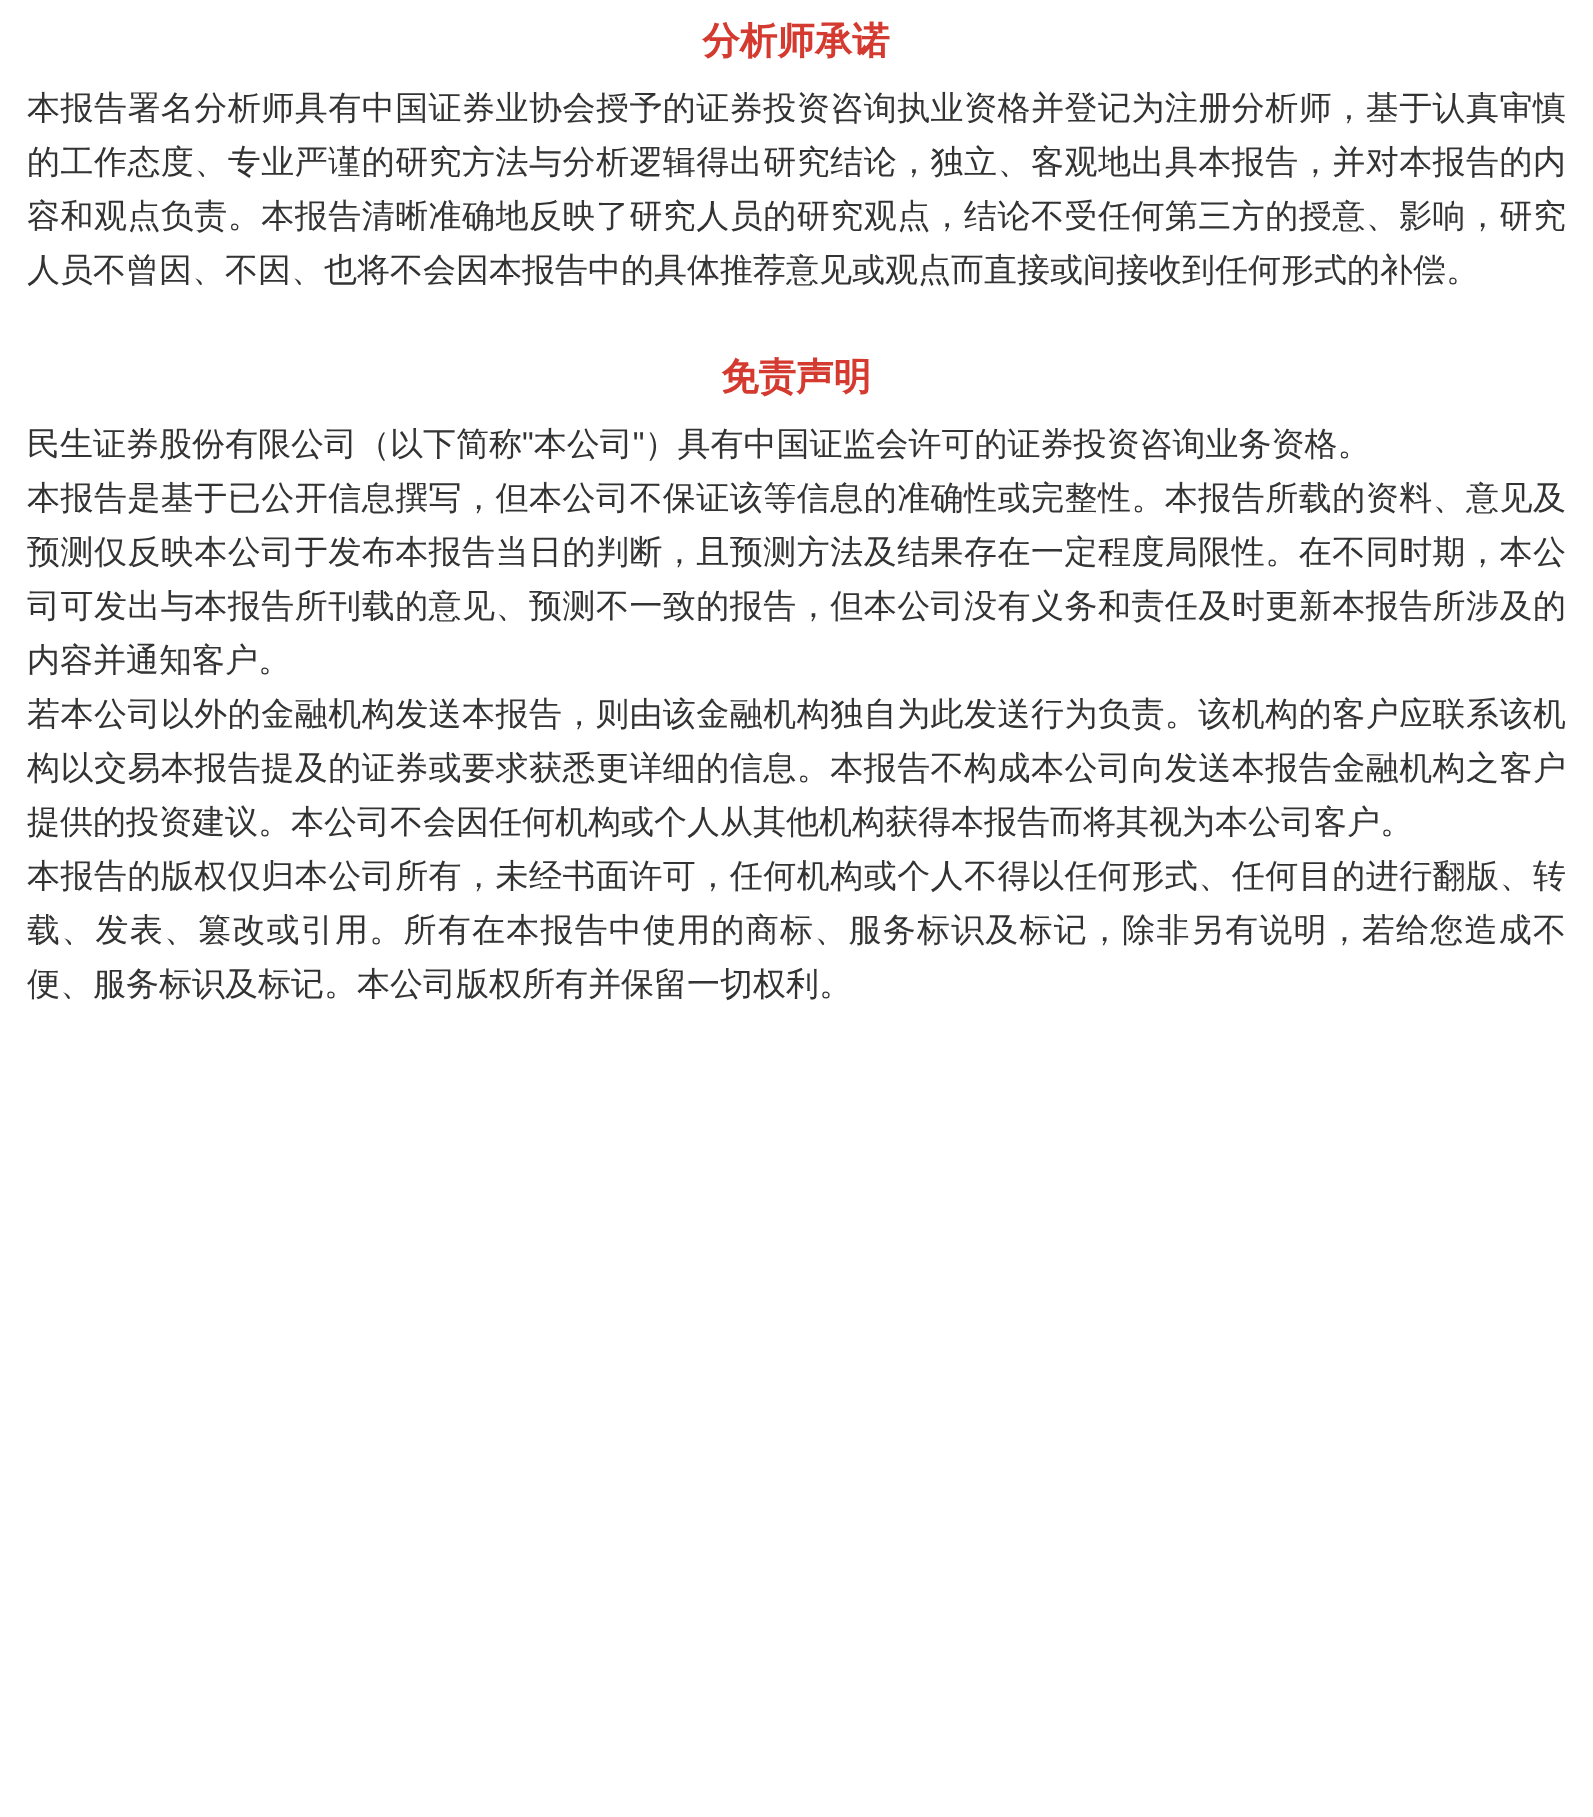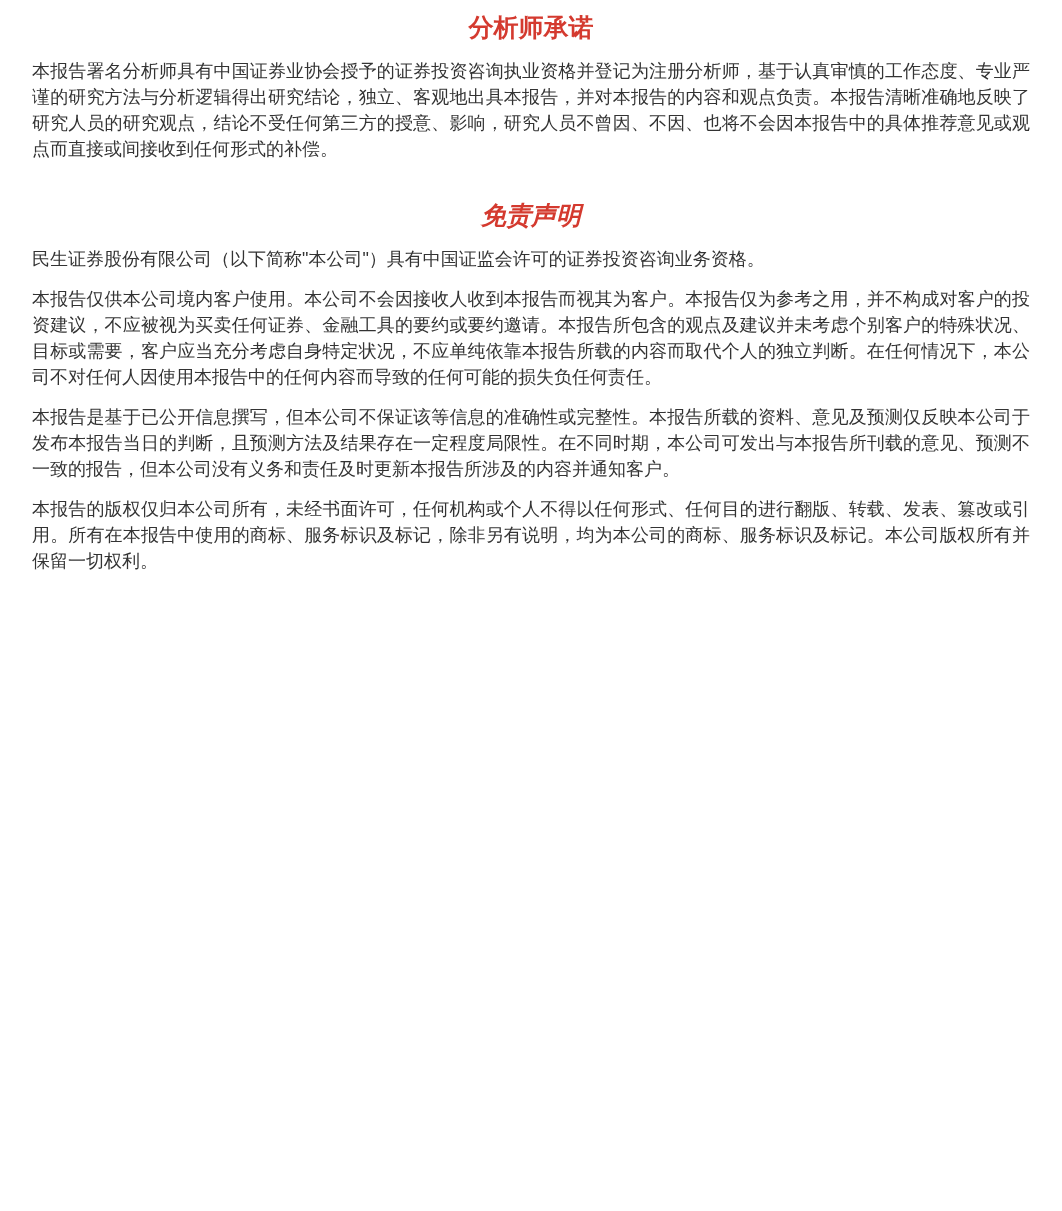--- a/index.html
+++ b/index.html
@@ -20,39 +20,38 @@
     font-weight: bold;
     text-align: center;
     color: var(--heading-color, #d43a2f);
     margin: 33px 0 10px 0;
   }
   .section-heading.first {
     margin-top: 0;
   }
   .section-heading.gap-large {
     margin-top: 36px;
-    font-style: italic;
   }
   .para {
-    font-size: 18px;
-    line-height: 26px;
-    margin: 14px;
+    font-size: 22px;
+    line-height: 36px;
+    margin: 0;
     text-align: justify;
     text-justify: inter-ideograph;
     word-break: break-all;
   }
 </style>
 </head>
 <body style="background: rgb(255, 255, 255);">
 
 <div class="doc">
 
   <h2 class="section-heading first">分析师承诺</h2>
   <p class="para">本报告署名分析师具有中国证券业协会授予的证券投资咨询执业资格并登记为注册分析师，基于认真审慎的工作态度、专业严谨的研究方法与分析逻辑得出研究结论，独立、客观地出具本报告，并对本报告的内容和观点负责。本报告清晰准确地反映了研究人员的研究观点，结论不受任何第三方的授意、影响，研究人员不曾因、不因、也将不会因本报告中的具体推荐意见或观点而直接或间接收到任何形式的补偿。</p>
 
 
   <h2 class="section-heading gap-large">免责声明</h2>
   <p class="para">民生证券股份有限公司（以下简称"本公司"）具有中国证监会许可的证券投资咨询业务资格。</p>
-  <p class="para">本报告仅供本公司境内客户使用。本公司不会因接收人收到本报告而视其为客户。本报告仅为参考之用，并不构成对客户的投资建议，不应被视为买卖任何证券、金融工具的要约或要约邀请。本报告所包含的观点及建议并未考虑个别客户的特殊状况、目标或需要，客户应当充分考虑自身特定状况，不应单纯依靠本报告所载的内容而取代个人的独立判断。在任何情况下，本公司不对任何人因使用本报告中的任何内容而导致的任何可能的损失负任何责任。</p>
   <p class="para">本报告是基于已公开信息撰写，但本公司不保证该等信息的准确性或完整性。本报告所载的资料、意见及预测仅反映本公司于发布本报告当日的判断，且预测方法及结果存在一定程度局限性。在不同时期，本公司可发出与本报告所刊载的意见、预测不一致的报告，但本公司没有义务和责任及时更新本报告所涉及的内容并通知客户。</p>
-  <p class="para">本报告的版权仅归本公司所有，未经书面许可，任何机构或个人不得以任何形式、任何目的进行翻版、转载、发表、篡改或引用。所有在本报告中使用的商标、服务标识及标记，除非另有说明，均为本公司的商标、服务标识及标记。本公司版权所有并保留一切权利。</p>
+  <p class="para">若本公司以外的金融机构发送本报告，则由该金融机构独自为此发送行为负责。该机构的客户应联系该机构以交易本报告提及的证券或要求获悉更详细的信息。本报告不构成本公司向发送本报告金融机构之客户提供的投资建议。本公司不会因任何机构或个人从其他机构获得本报告而将其视为本公司客户。</p>
+  <p class="para">本报告的版权仅归本公司所有，未经书面许可，任何机构或个人不得以任何形式、任何目的进行翻版、转载、发表、篡改或引用。所有在本报告中使用的商标、服务标识及标记，除非另有说明，若给您造成不便、服务标识及标记。本公司版权所有并保留一切权利。</p>
 
 </div>
 
 </body></html>

